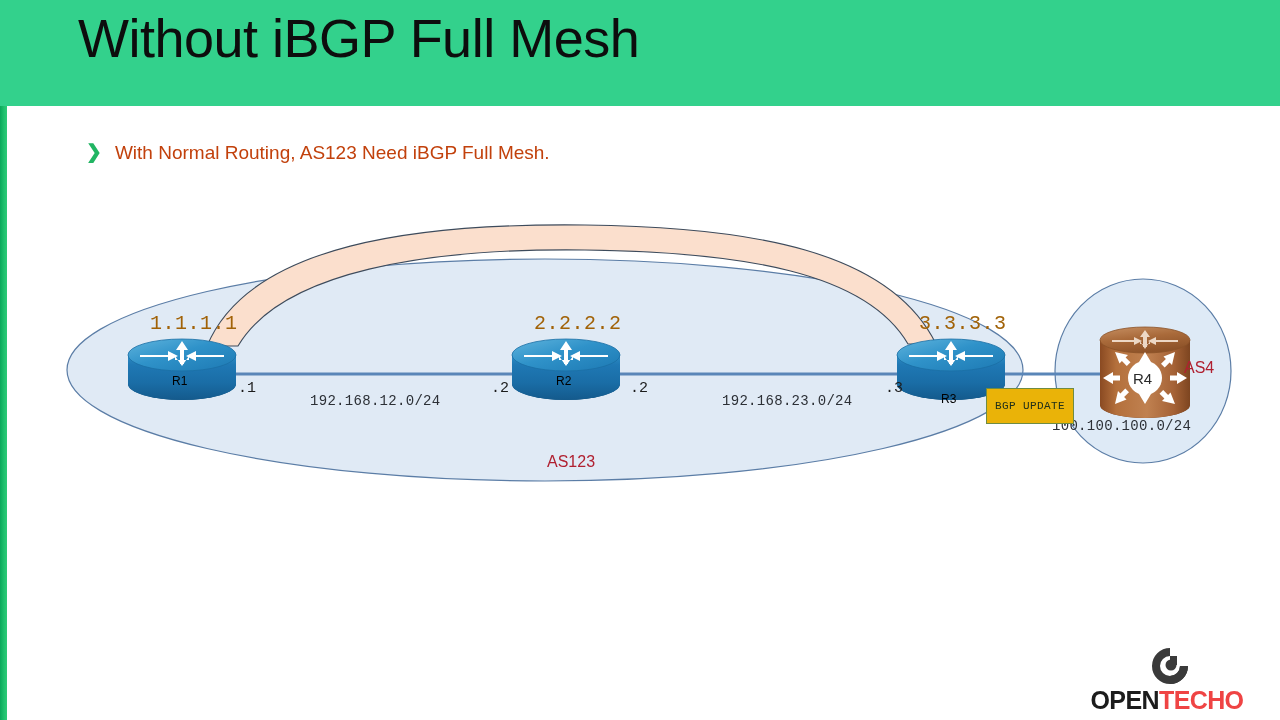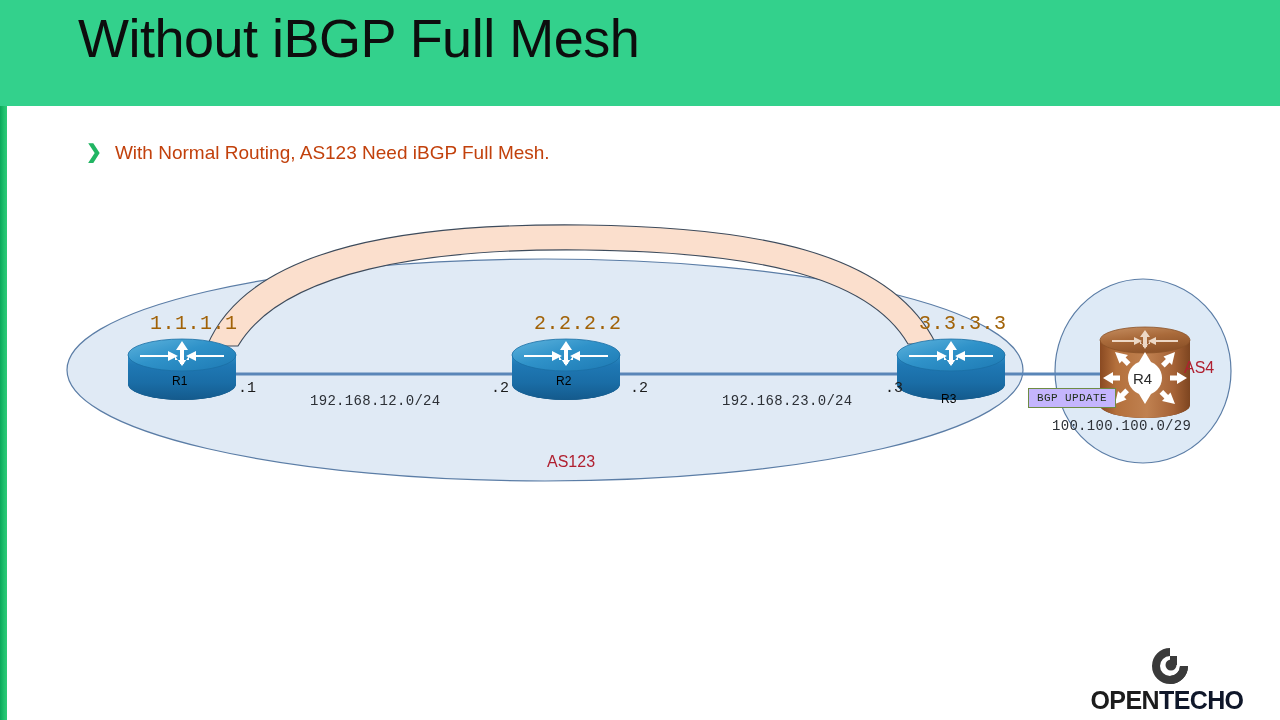--- a/index.html
+++ b/index.html
@@ -112,25 +112,25 @@
   }
   .lbl-router-name-dark {
     font-family: "Liberation Sans", sans-serif;
     font-size: 15px;
     color: #2a2a2a;
   }
 
   
   #bgp-update-tag {
     position: absolute;
-    left: 1028px;
+    left: 986px;
     top: 388px;
     width: 88px;
-    height: 20px;
-    background: #c4b5fd;
+    height: 36px;
+    background: #eab308;
     border: 1px solid #6e8c44;
     box-sizing: border-box;
     display: flex;
     align-items: center;
     justify-content: center;
     font-family: "Liberation Mono", monospace;
     font-size: 11px;
     color: #20301a;
     letter-spacing: 0.4px;
   }
@@ -149,21 +149,21 @@
     left: 0; top: 42px;
     width: 190px;
     text-align: center;
     font-family: "Liberation Sans", sans-serif;
     font-size: 25px;
     font-weight: 700;
     letter-spacing: -0.6px;
     line-height: 1;
     color: #1c1c1c;
   }
-  #logo-word .soft { color: #0f172a; }
+  #logo-word .soft { color: #ef4444; }
 </style>
 </head>
 <body>
 
 <div id="slide">
 
   <div id="header-bar"></div>
   <div id="slide-title">Without iBGP Full Mesh</div>
   <div id="left-accent"></div>
 
@@ -295,21 +295,21 @@
   <div class="lbl lbl-router-name" style="left:941px; top:393px;">R3</div>
   <div class="lbl lbl-router-name-dark" style="left:1133px; top:371px;">R4</div>
 
   <div class="lbl lbl-iface" style="left:238px; top:381px;">.1</div>
   <div class="lbl lbl-iface" style="left:491px; top:381px;">.2</div>
   <div class="lbl lbl-iface" style="left:630px; top:381px;">.2</div>
   <div class="lbl lbl-iface" style="left:885px; top:381px;">.3</div>
 
   <div class="lbl lbl-subnet" style="left:310px; top:394px;">192.168.12.0/24</div>
   <div class="lbl lbl-subnet" style="left:722px; top:394px;">192.168.23.0/24</div>
-  <div class="lbl lbl-subnet" style="left:1052px; top:419px;">100.100.100.0/29</div>
+  <div class="lbl lbl-subnet" style="left:1052px; top:419px;">100.100.100.0/24</div>
 
   <div class="lbl lbl-as" style="left:547px; top:454px;">AS123</div>
   <div class="lbl lbl-as" style="left:1184px; top:360px;">AS4</div>
 
   <div id="bgp-update-tag">BGP UPDATE</div>
 
   <div id="logo">
     <svg id="logo-mark" width="40" height="40" viewBox="0 0 40 40" xmlns="http://www.w3.org/2000/svg">
       <path d="M20 2 A18 18 0 1 0 38 20 L30 20 A10 10 0 1 1 20 10 Z" fill="#3a3a3a"></path>
       <path d="M38 20 A18 18 0 0 1 20 38 L20 30 A10 10 0 0 0 30 20 Z" fill="#3a3a3a"></path>

